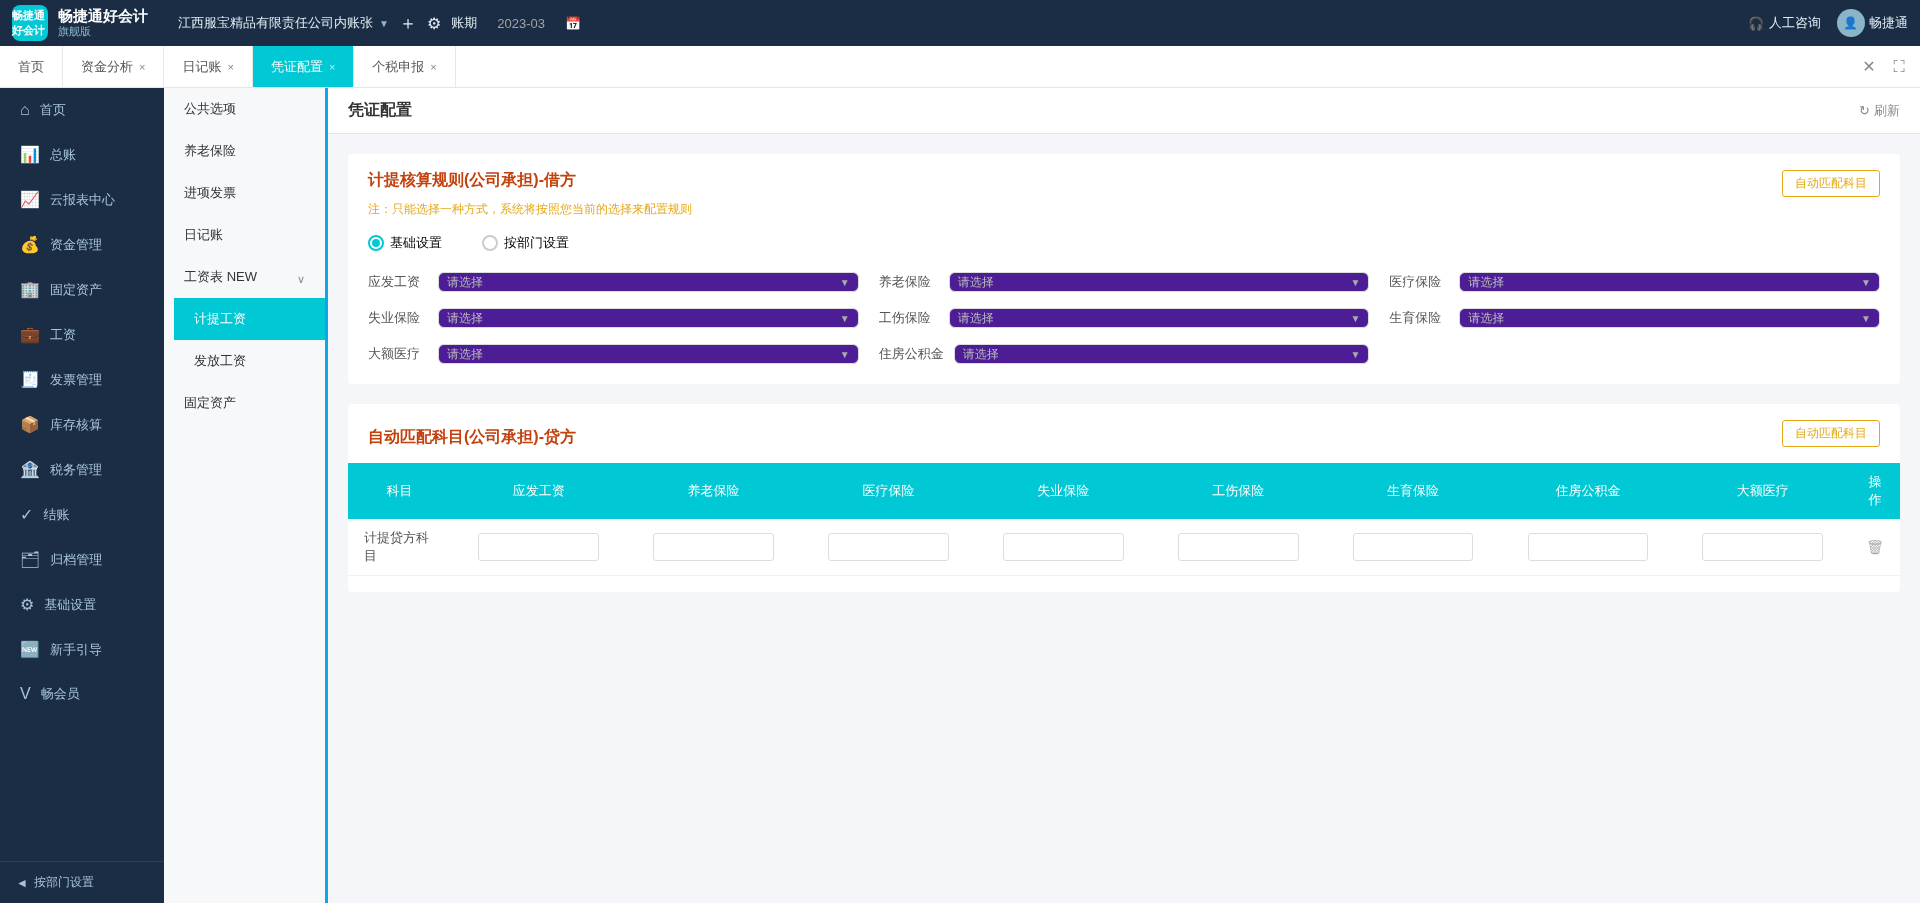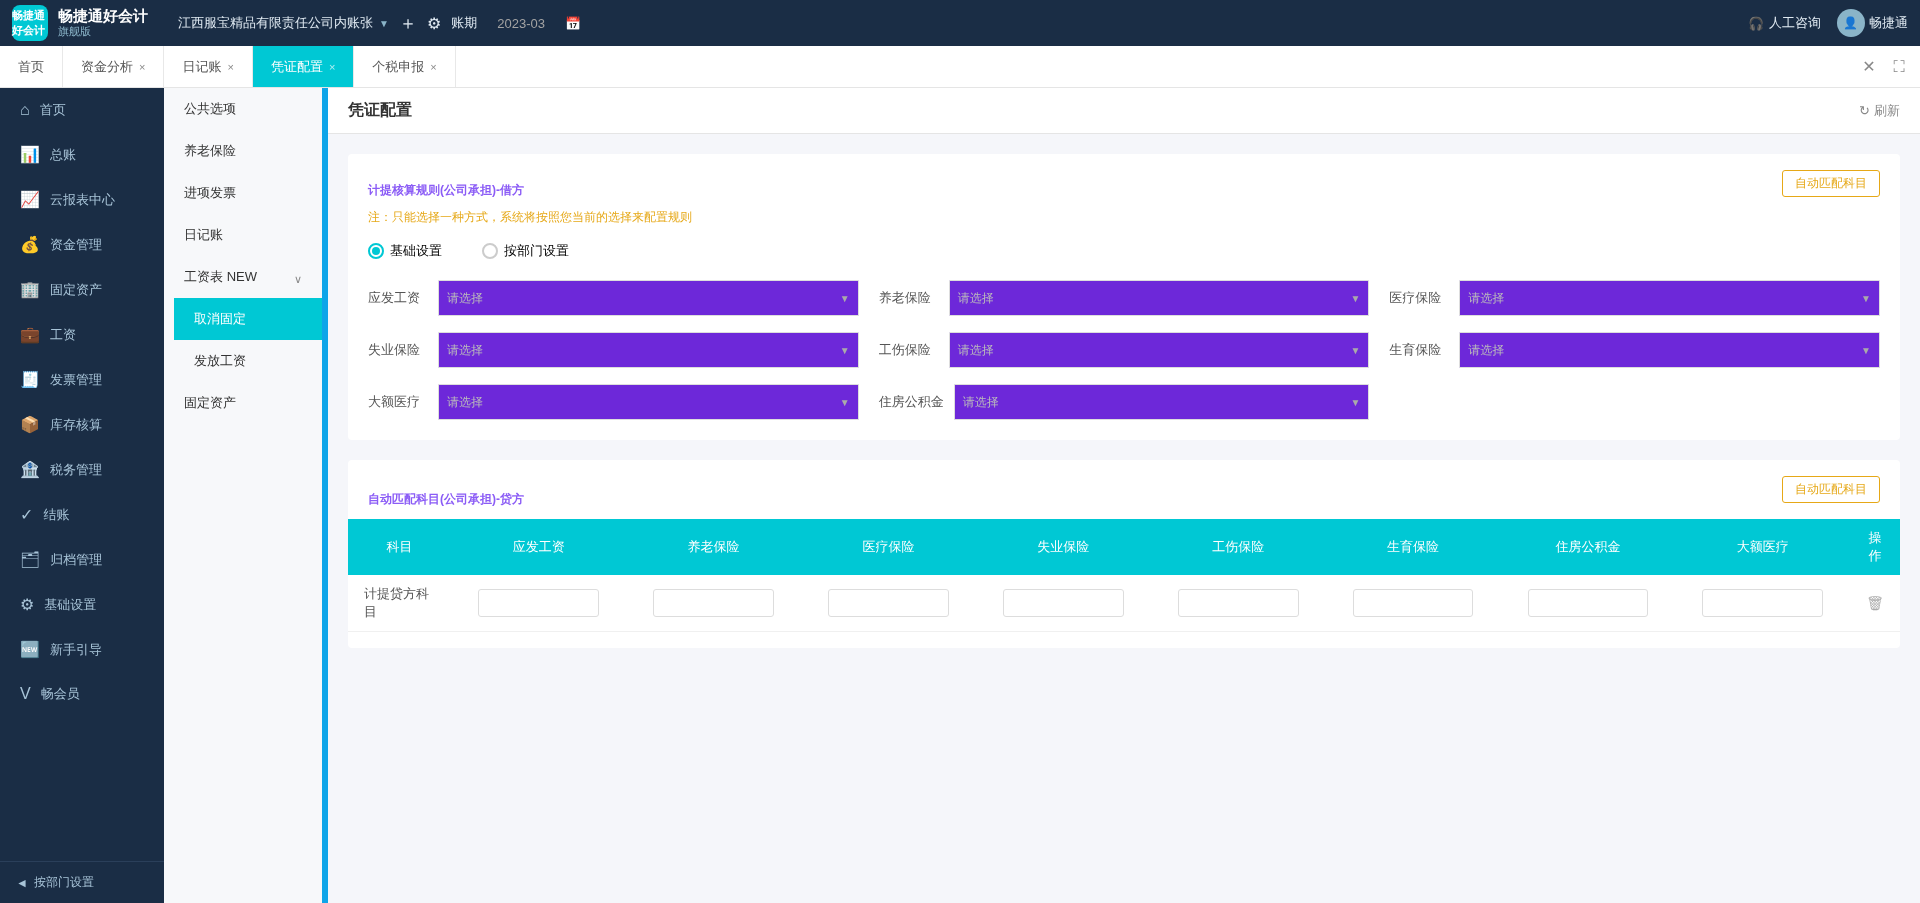--- a/index.html
+++ b/index.html
@@ -35,54 +35,54 @@
 
     
     .sidebar { width: 164px; background: #1a2d45; display: flex; flex-direction: column; flex-shrink: 0; overflow-y: auto; }
     .sidebar-item { display: flex; align-items: center; gap: 10px; padding: 13px 20px; color: #a8c4d8; cursor: pointer; font-size: 13px; }
     .sidebar-item .icon { font-size: 16px; }
     .sidebar-item span { font-size: 13px; }
     .sidebar-bottom { margin-top: auto; }
     .sidebar-cancel { display: flex; align-items: center; gap: 6px; padding: 12px 16px; color: #a8c4d8; cursor: pointer; font-size: 12px; border-top: 1px solid #2a3f5a; }
 
     
-    .secondary-sidebar { width: 164px; background: #f7f8fa; border-right: 6px solid #0ea5e9; flex-shrink: 0; overflow-y: auto; }
+    .secondary-sidebar { width: 164px; background: #f7f8fa; border-right: 3px solid #0ea5e9; flex-shrink: 0; overflow-y: auto; }
     .secondary-sidebar-item { padding: 12px 20px; color: #333; cursor: pointer; font-size: 13px; position: relative; }
     .secondary-sidebar-item.active { background: #00c8d4; color: white; }
     .secondary-sidebar-group { display: flex; align-items: flex-end; justify-content: space-between; padding: 12px 20px; color: #333; cursor: pointer; font-size: 13px; }
     .secondary-sidebar-group .chevron { color: #888; font-size: 11px; }
     .secondary-sidebar-sub { padding-left: 10px; }
 
     
     .content { flex: 1; display: flex; flex-direction: column; overflow: hidden; }
     .content-header { background: white; padding: 12px 20px; border-bottom: 1px solid #e5e5e5; display: flex; align-items: center; justify-content: space-between; }
     .page-title { font-size: 16px; font-weight: bold; color: #333; }
     .refresh-btn { display: flex; align-items: center; gap: 4px; color: #888; cursor: pointer; font-size: 13px; }
 
     .content-body { flex: 1; overflow-y: auto; padding: 20px; background: #f5f6fa; }
 
     
     .card { background: white; border-radius: 4px; margin-bottom: 20px; overflow: hidden; }
-    .card-header { padding: 16px 20px; font-size: 12px; font-weight: bold; color: #8b5cf6; margin-top: 12px; }
+    .card-header { padding: 16px 20px; font-size: 16px; font-weight: bold; color: #c2410c; }
     .card-body { padding: 0 20px 20px; }
 
     .notice-text { color: #e6a817; font-size: 12px; margin-bottom: 16px; }
 
     
     .radio-group { display: flex; align-items: center; gap: 40px; margin-bottom: 20px; }
     .radio-item { display: flex; align-items: center; gap: 6px; cursor: pointer; }
     .radio-circle { width: 16px; height: 16px; border-radius: 50%; border: 2px solid #00c8d4; display: flex; align-items: center; justify-content: center; }
     .radio-circle.checked::after { content: ''; width: 8px; height: 8px; border-radius: 50%; background: #00c8d4; display: block; }
     .radio-circle.unchecked { border-color: #ccc; }
 
     
     .form-grid { display: grid; grid-template-columns: repeat(3, 1fr); gap: 16px 20px; }
     .form-row { display: flex; align-items: center; gap: 10px; }
     .form-label { color: #555; font-size: 13px; white-space: nowrap; min-width: 60px; }
-    .form-select { flex: 1; height: 36px; border: 1px solid #ddd; border-radius: 1px; padding: 0 8px; display: flex; align-items: center; justify-content: space-between; cursor: pointer; color: #bbb; font-size: 12px; background: #6d28d9; }
+    .form-select { flex: 1; height: 20px; border: 1px solid #ddd; border-radius: 6px; padding: 0 8px; display: flex; align-items: center; justify-content: space-between; cursor: pointer; color: #bbb; font-size: 12px; background: #4c1d95; }
     .form-select .arrow { color: #aaa; font-size: 10px; }
 
     .auto-match-btn { background: white; border: 1px solid #e6a817; color: #e6a817; padding: 4px 12px; border-radius: 3px; cursor: pointer; font-size: 12px; float: right; margin-bottom: 12px; }
     .auto-match-btn2 { background: white; border: 1px solid #e6a817; color: #e6a817; padding: 4px 12px; border-radius: 3px; cursor: pointer; font-size: 12px; float: right; margin-bottom: 8px; }
 
     
     .data-table { width: 100%; border-collapse: collapse; }
     .data-table th { background: #00c8d4; color: white; padding: 10px 12px; text-align: center; font-size: 13px; font-weight: normal; }
     .data-table td { padding: 10px 12px; text-align: center; border-bottom: 1px solid #f0f0f0; font-size: 13px; color: #333; }
     .data-table td input { width: 80%; height: 28px; border: 1px solid #ddd; border-radius: 3px; text-align: center; font-size: 12px; }
@@ -239,21 +239,21 @@
       <span>日记账</span>
     </div>
     <div class="secondary-sidebar-group">
       <span>工资表
         <span class="new-badge">NEW</span>
       </span>
       <span class="chevron">∨</span>
     </div>
     <div class="secondary-sidebar-sub">
       <div class="secondary-sidebar-item active">
-        <span>取消固定</span>
+        <span>计提工资</span>
       </div>
       <div class="secondary-sidebar-item">
         <span>发放工资</span>
       </div>
     </div>
     <div class="secondary-sidebar-item">
       <span>固定资产</span>
     </div>
   </div>
 

